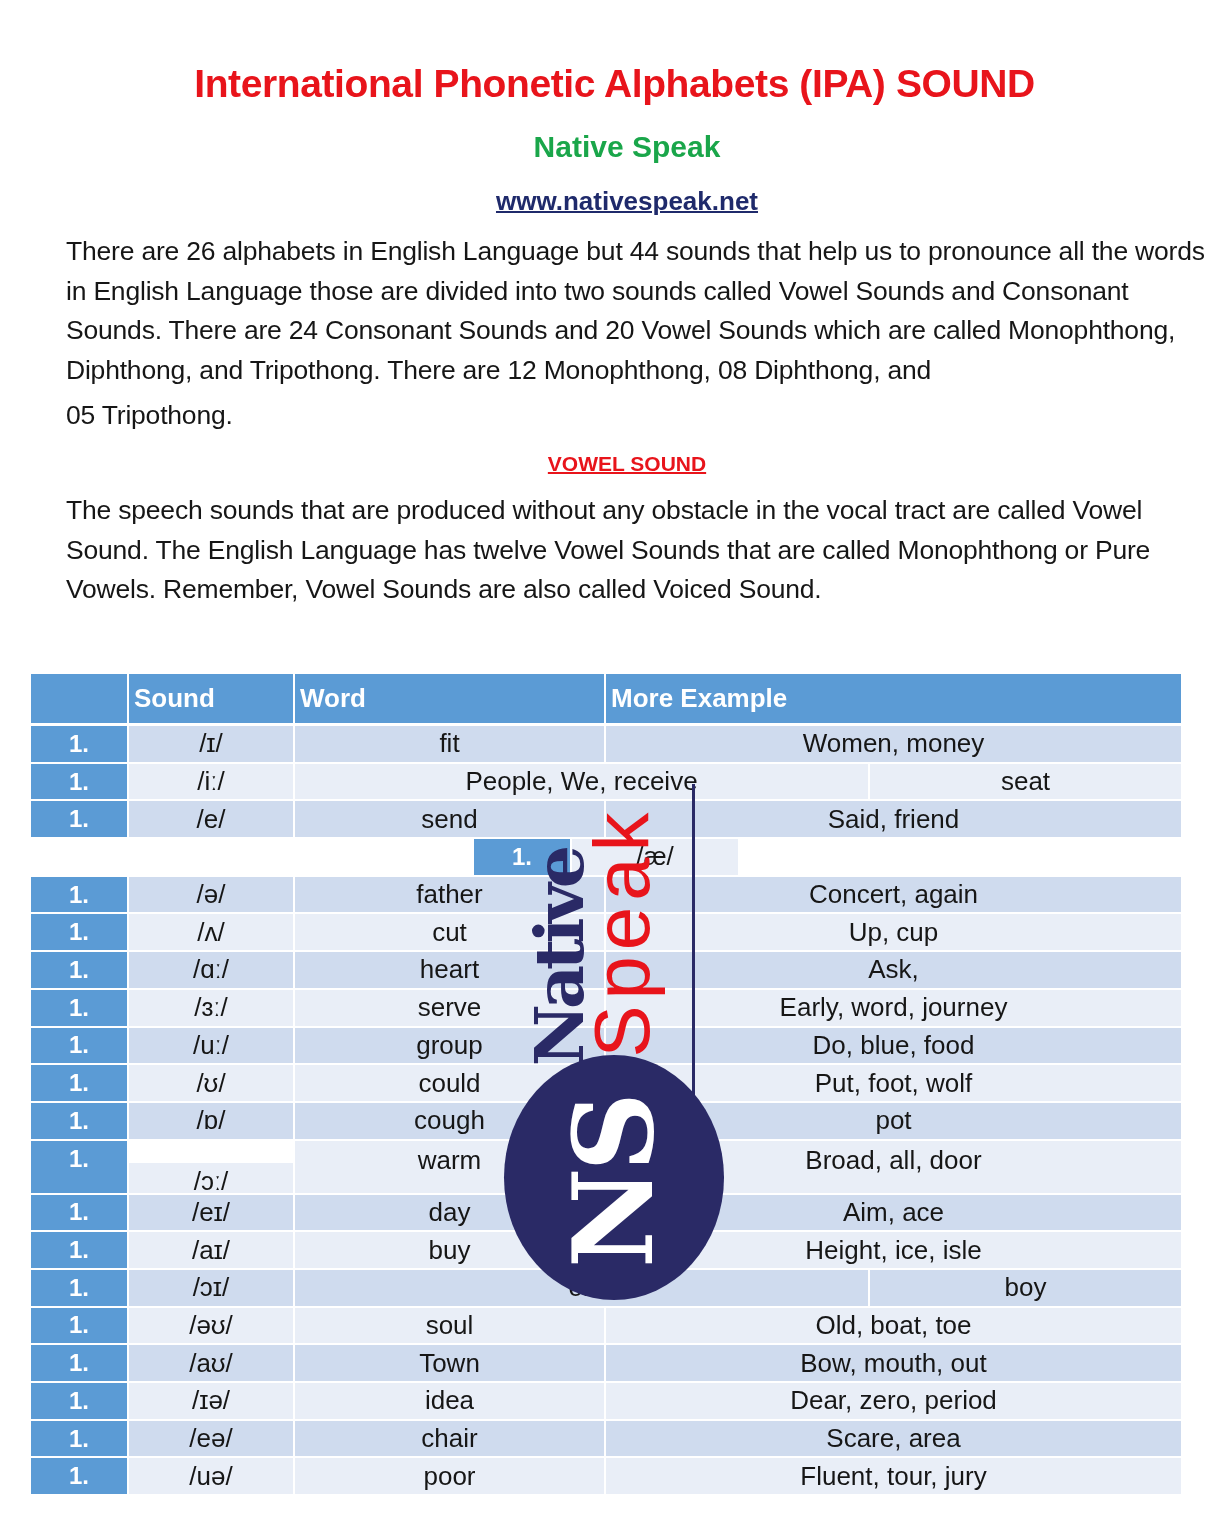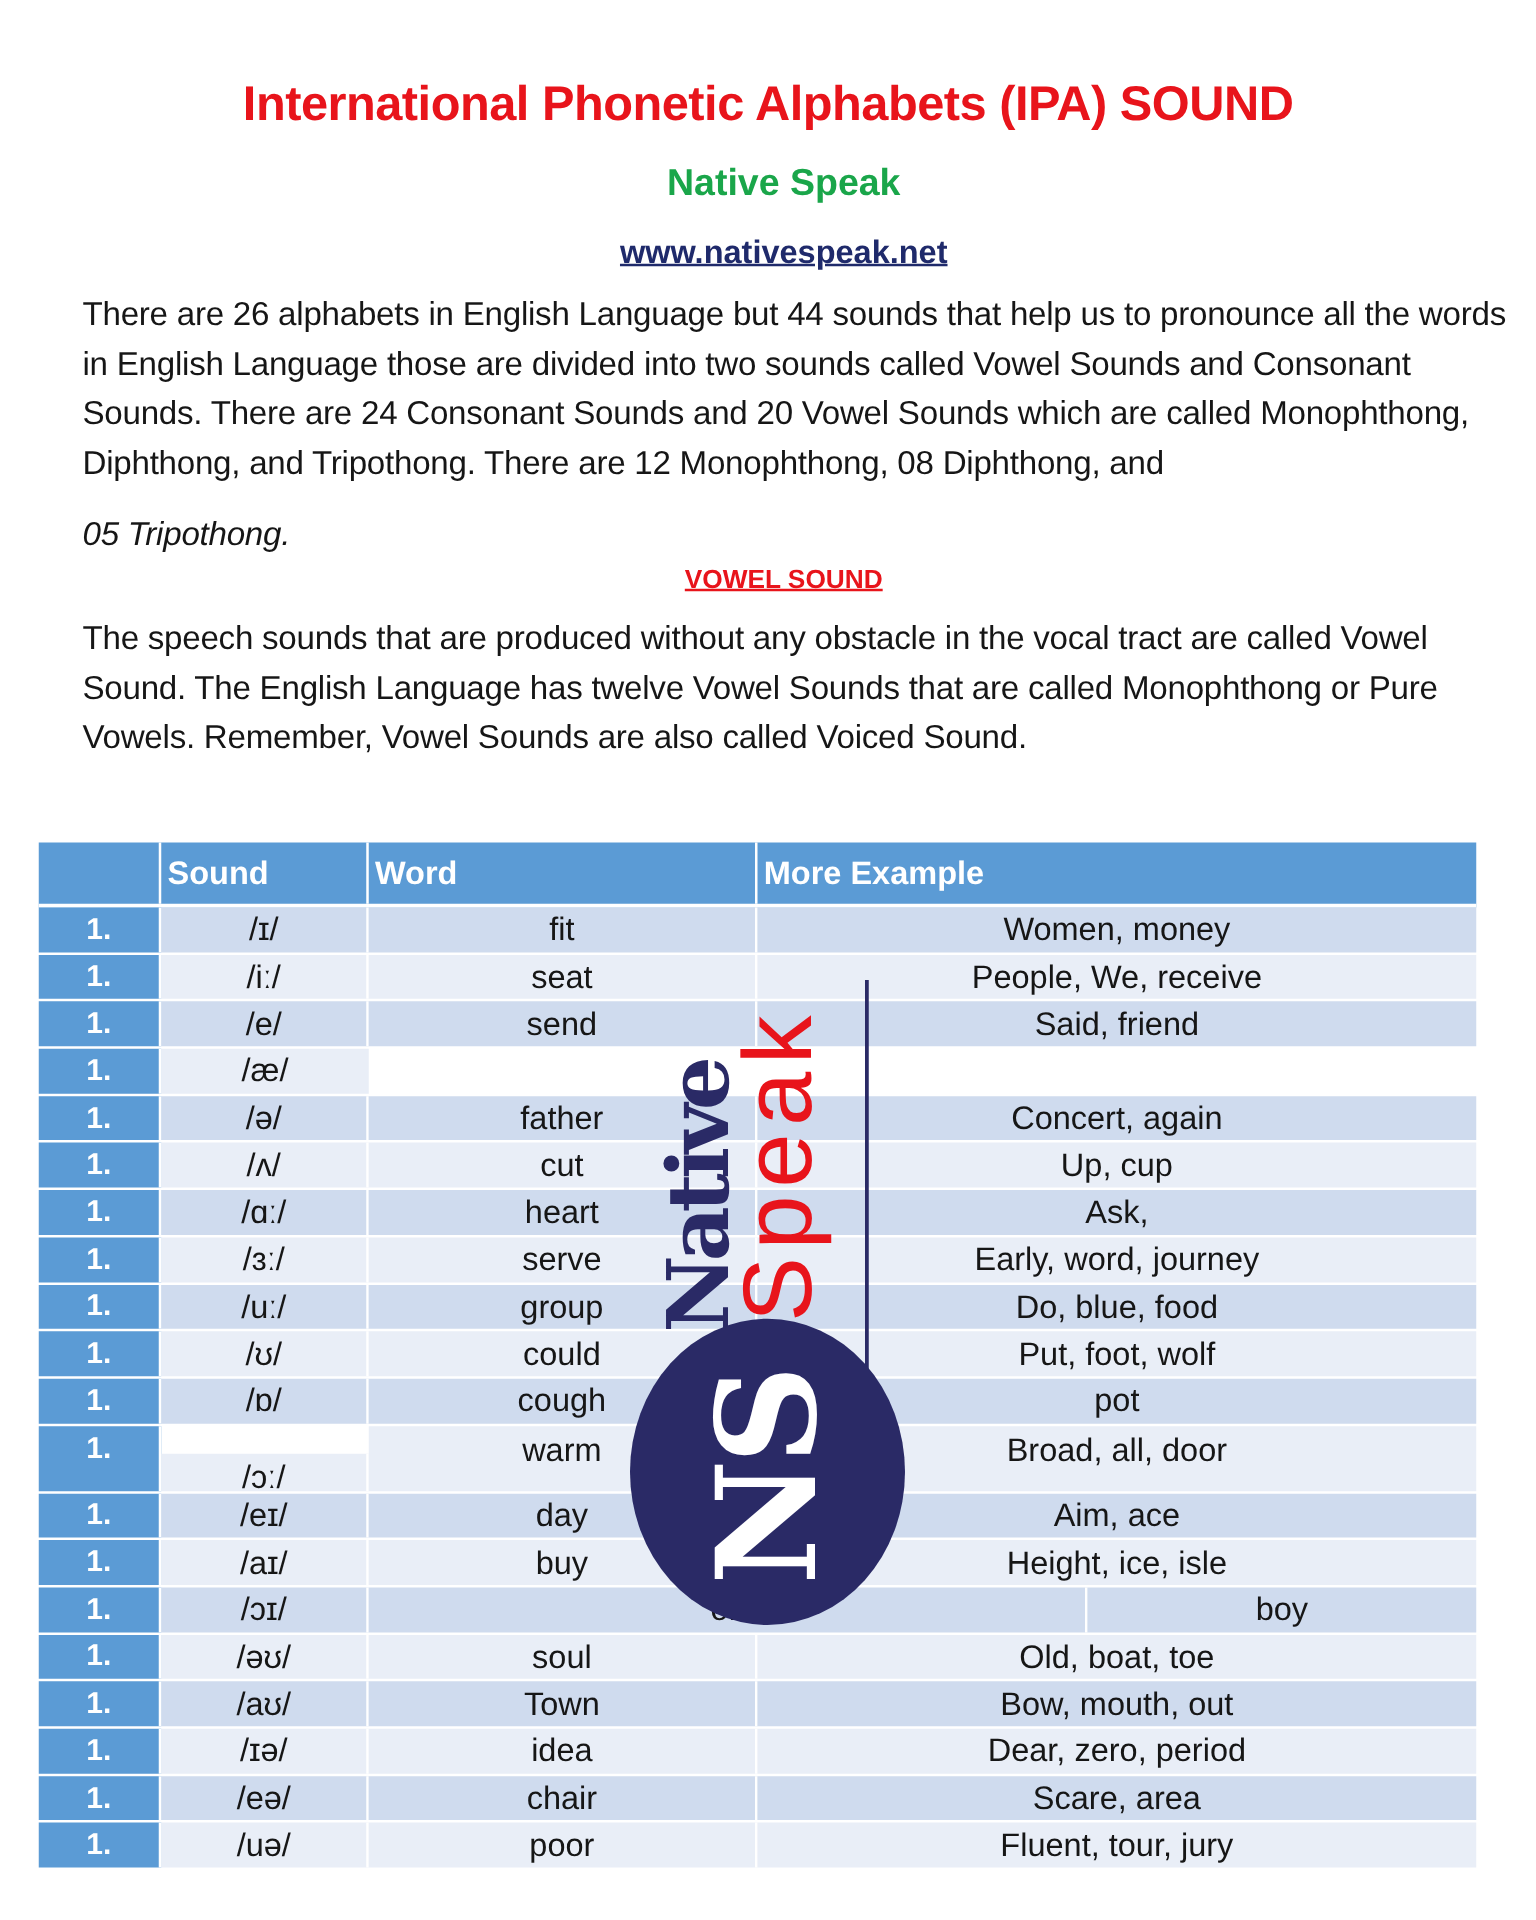--- a/index.html
+++ b/index.html
@@ -20,32 +20,32 @@
     text-align: center; font-size: 26px; font-weight: bold;
   }
   .site a { color: #1f2a6b; text-decoration: underline; text-decoration-thickness: 2px; }
 
   .para {
     position: absolute; left: 66px; width: 1150px;
     font-size: 26.5px; line-height: 39.5px; color: #161616;
     letter-spacing: -0.2px;
   }
   .para1 { top: 232px; }
-  .para1 .last { display: block; margin-top: 18px; font-style: italic; }
+  .para1 .last { display: block; margin-top: 6px; }
   .section-head {
     position: absolute; left: 0; width: 1254px; top: 452px;
     text-align: center; color: #e8141b; font-weight: bold; font-size: 21px;
     text-decoration: underline; text-decoration-thickness: 2px;
   }
   .para2 { top: 491px; }
 
   .table {
     position: absolute; left: 31px; top: 674px; width: 1150px;
   }
-  .row { display: flex; width: 100%; border-bottom: 2px solid #ffffff; }
+  .row { display: flex; width: 100%; border-bottom: 2px solid #ffffff; justify-content: center; }
   .row.header { height: 52px; background: #5b9bd5; border-bottom: 3px solid #ffffff; }
   .cell {
     display: flex; align-items: center; justify-content: center;
     border-right: 2px solid #ffffff; font-size: 26px; color: #161616;
     overflow: hidden; white-space: nowrap;
   }
   .cell:last-child { border-right: none; }
   .c-num { width: 98px; }
   .c-sound { width: 166px; }
   .c-word { width: 311px; }
@@ -115,22 +115,22 @@
   <div id="rows">
       <div class="row data odd">
         <div class="cell c-num">1.</div>
         <div class="cell c-sound">/ɪ/</div>
         <div class="cell c-word">fit</div>
         <div class="cell c-ex">Women, money</div>
       </div>
       <div class="row data even">
         <div class="cell c-num">1.</div>
         <div class="cell c-sound">/iː/</div>
+        <div class="cell c-ex">People, We, receive</div>
         <div class="cell c-word">seat</div>
-        <div class="cell c-ex">People, We, receive</div>
       </div>
       <div class="row data odd">
         <div class="cell c-num">1.</div>
         <div class="cell c-sound">/e/</div>
         <div class="cell c-word">send</div>
         <div class="cell c-ex">Said, friend</div>
       </div>
       <div class="row data even">
         <div class="cell c-num">1.</div>
         <div class="cell c-sound">/æ/</div>

